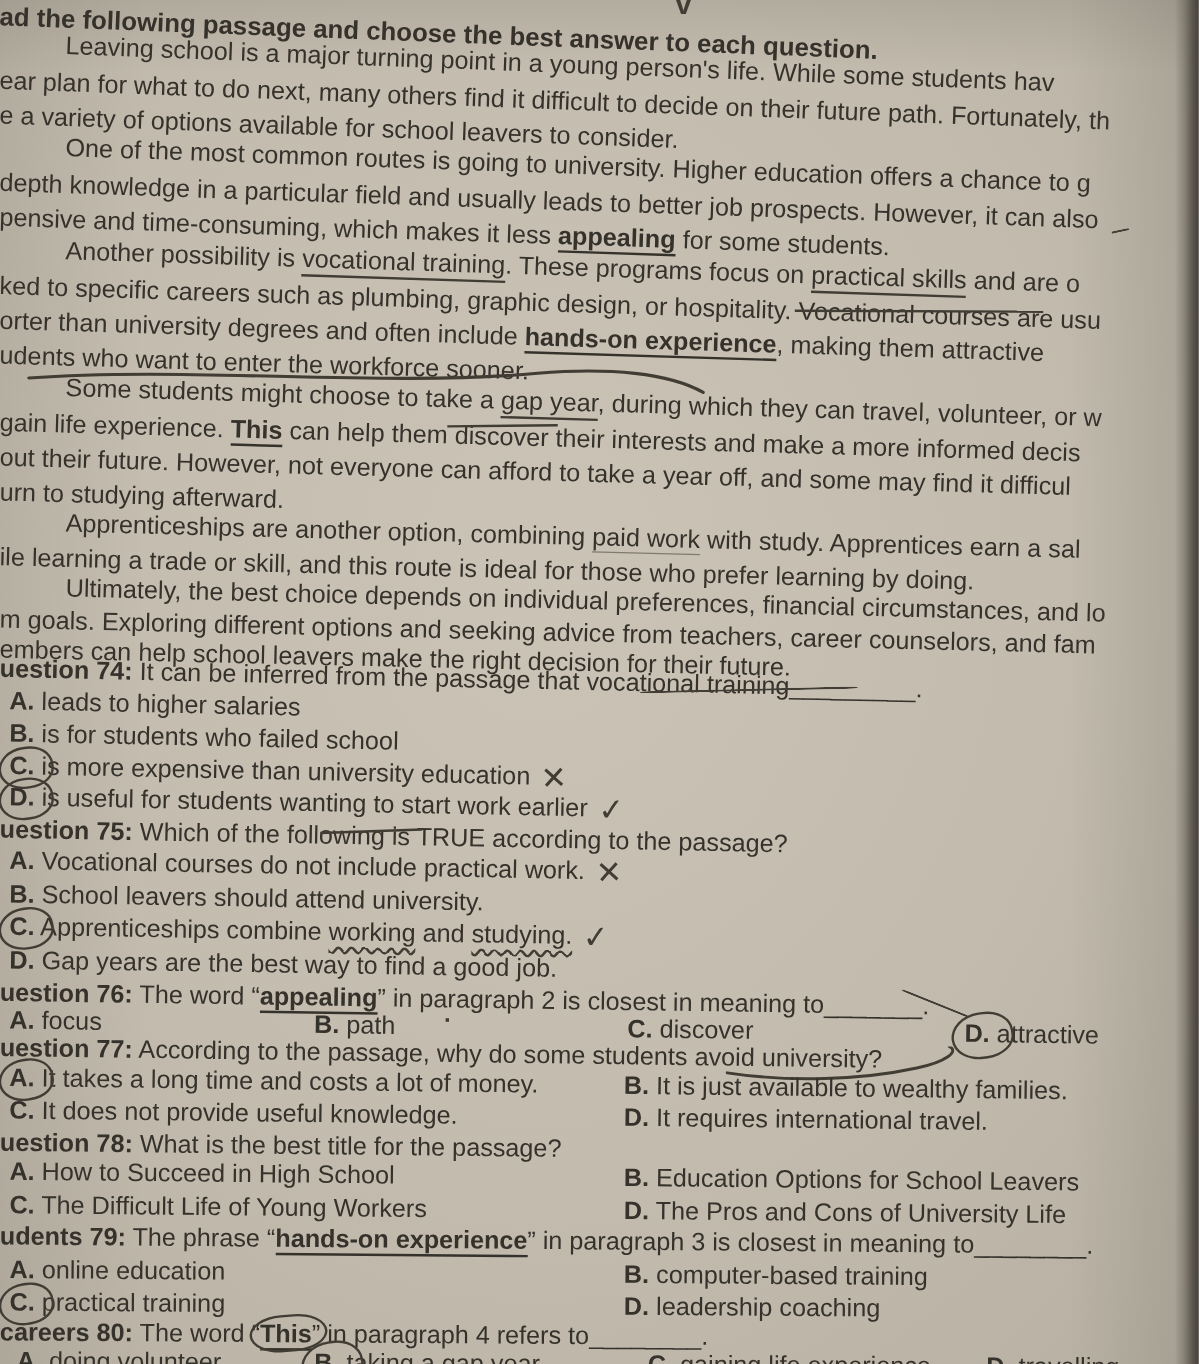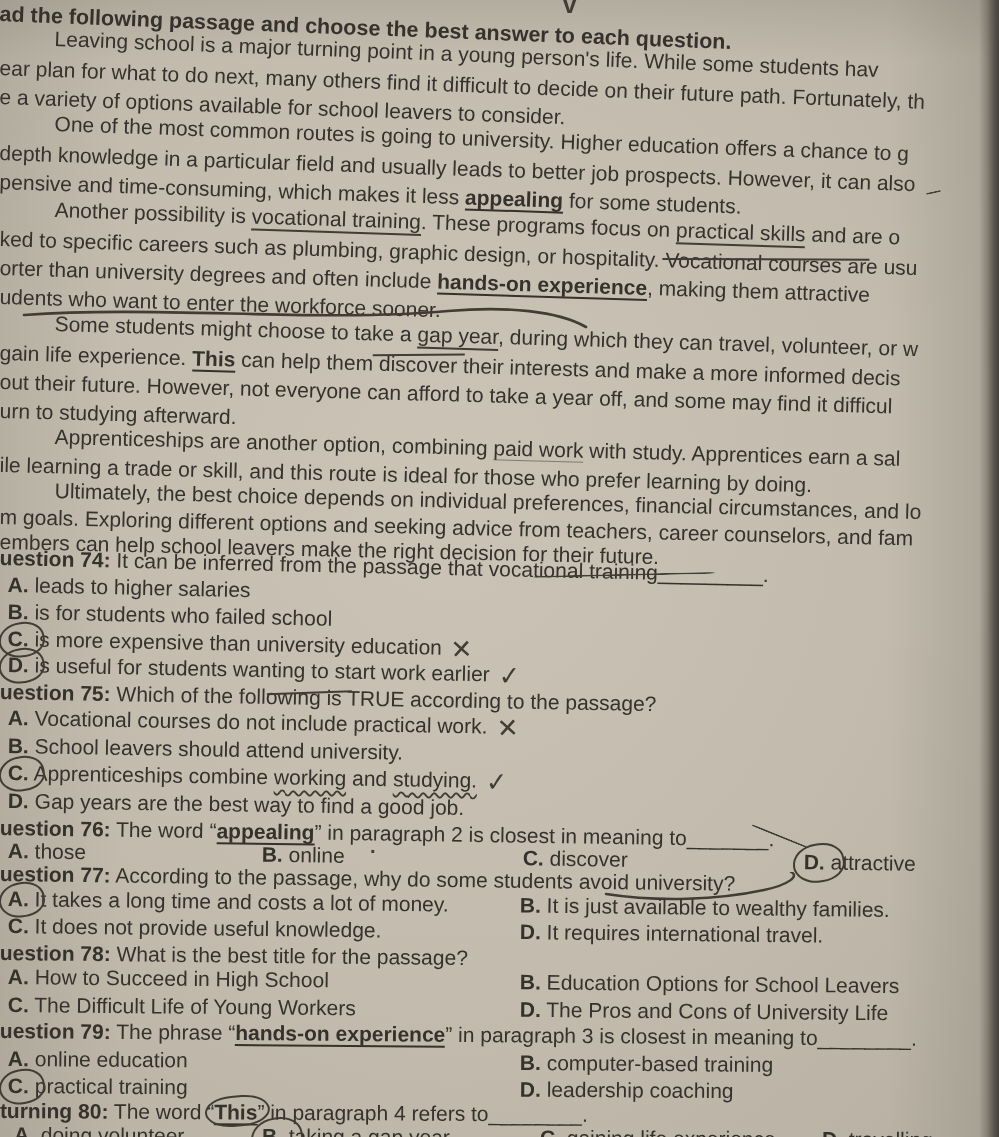--- a/index.html
+++ b/index.html
@@ -139,22 +139,22 @@
     <span class="ltr circ">C.</span> <span>Apprenticeships combine </span><span class="wavy">working</span><span> and </span><span class="wavy">studying.</span><span class="pm">✓</span>
   </div>
   <div class="line" style="left:8px;top:789px;--r:0.88deg">
     <span class="ltr">D.</span> <span>Gap years are the best way to find a good job.</span>
   </div>
 
   <div class="line" style="left:0px;top:816px;--r:0.84deg">
     <span class="b">uestion 76:</span><span> The word “</span><span class="bu">appealing</span><span>” in paragraph 2 is closest in meaning to</span><span>_______.</span>
   </div>
   <div class="line row" style="left:0px;top:839px;--r:0.8deg">
-    <span class="opt" style="left:8px"><span class="ltr">A.</span> <span>those</span></span>
-    <span class="opt" style="left:262px"><span class="ltr">B.</span> <span>online</span></span>
+    <span class="opt" style="left:8px"><span class="ltr">A.</span> <span>focus</span></span>
+    <span class="opt" style="left:262px"><span class="ltr">B.</span> <span>path</span></span>
     <span class="opt" style="left:523px"><span class="ltr">C.</span> <span>discover</span></span>
     <span class="opt" style="left:804px"><span class="ltr circ circ-lg">D.</span> <span>attractive</span></span>
   </div>
   <div class="pline" style="left:752px;top:824px;width:60px;transform:rotate(22deg);border-top-width:2px;"></div>
   <span class="pglyph" style="left:370px;top:840px;font-size:20px;">·</span>
 
   <div class="line" style="left:0px;top:862px;--r:0.76deg">
     <span class="b">uestion 77:</span><span> According to the passage, why do some students </span><span>avoid university?</span>
   </div>
   <svg class="psvg" style="left:598px;top:872px;" width="215" height="42" viewBox="0 0 215 42">
@@ -175,33 +175,33 @@
   <div class="line row" style="left:0px;top:965px;--r:0.58deg">
     <span class="opt" style="left:8px"><span class="ltr">A.</span> <span>How to Succeed in High School</span></span>
     <span class="opt" style="left:520px"><span class="ltr">B.</span> <span>Education Options for School Leavers</span></span>
   </div>
   <div class="line row" style="left:0px;top:993px;--r:0.53deg">
     <span class="opt" style="left:8px"><span class="ltr">C.</span> <span>The Difficult Life of Young Workers</span></span>
     <span class="opt" style="left:520px"><span class="ltr">D.</span> <span>The Pros and Cons of University Life</span></span>
   </div>
 
   <div class="line" style="left:0px;top:1019px;--r:0.49deg">
-    <span class="b">uestion 79:</span><span> The phrase “</span><span class="bu">hands-on experience</span><span>” in paragraph 3 is closest in meaning to</span><span>________.</span>
+    <span class="b">udents 79:</span><span> The phrase “</span><span class="bu">hands-on experience</span><span>” in paragraph 3 is closest in meaning to</span><span>________.</span>
   </div>
   <div class="line row" style="left:0px;top:1047px;--r:0.44deg">
     <span class="opt" style="left:8px"><span class="ltr">A.</span> <span>online education</span></span>
     <span class="opt" style="left:520px"><span class="ltr">B.</span> <span>computer-based training</span></span>
   </div>
   <div class="line row" style="left:0px;top:1074px;--r:0.4deg">
     <span class="opt" style="left:8px"><span class="ltr circ">C.</span> <span>practical training</span></span>
     <span class="opt" style="left:520px"><span class="ltr">D.</span> <span>leadership coaching</span></span>
   </div>
 
   <div class="line" style="left:0px;top:1099px;--r:0.36deg">
-    <span class="b">turning 80:</span><span> The word “</span><span class="bu circ-word">This</span><span>” in paragraph 4 refers to</span><span>________.</span>
+    <span class="b">careers 80:</span><span> The word “</span><span class="bu circ-word">This</span><span>” in paragraph 4 refers to</span><span>________.</span>
   </div>
   <div class="line row" style="left:0px;top:1123px;--r:0.32deg">
     <span class="opt" style="left:14px"><span class="ltr">A.</span> <span>doing volunteer</span></span>
     <span class="opt" style="left:262px"><span class="ltr circ circ-lg">B.</span> <span>taking a gap year</span></span>
     <span class="opt" style="left:540px"><span class="ltr">C.</span> <span>gaining life experience</span></span>
     <span class="opt" style="left:822px"><span class="ltr">D.</span> <span>travelling</span></span>
   </div>
 
   <div class="edge-soft"></div>
   <div class="edge-dark"></div>

